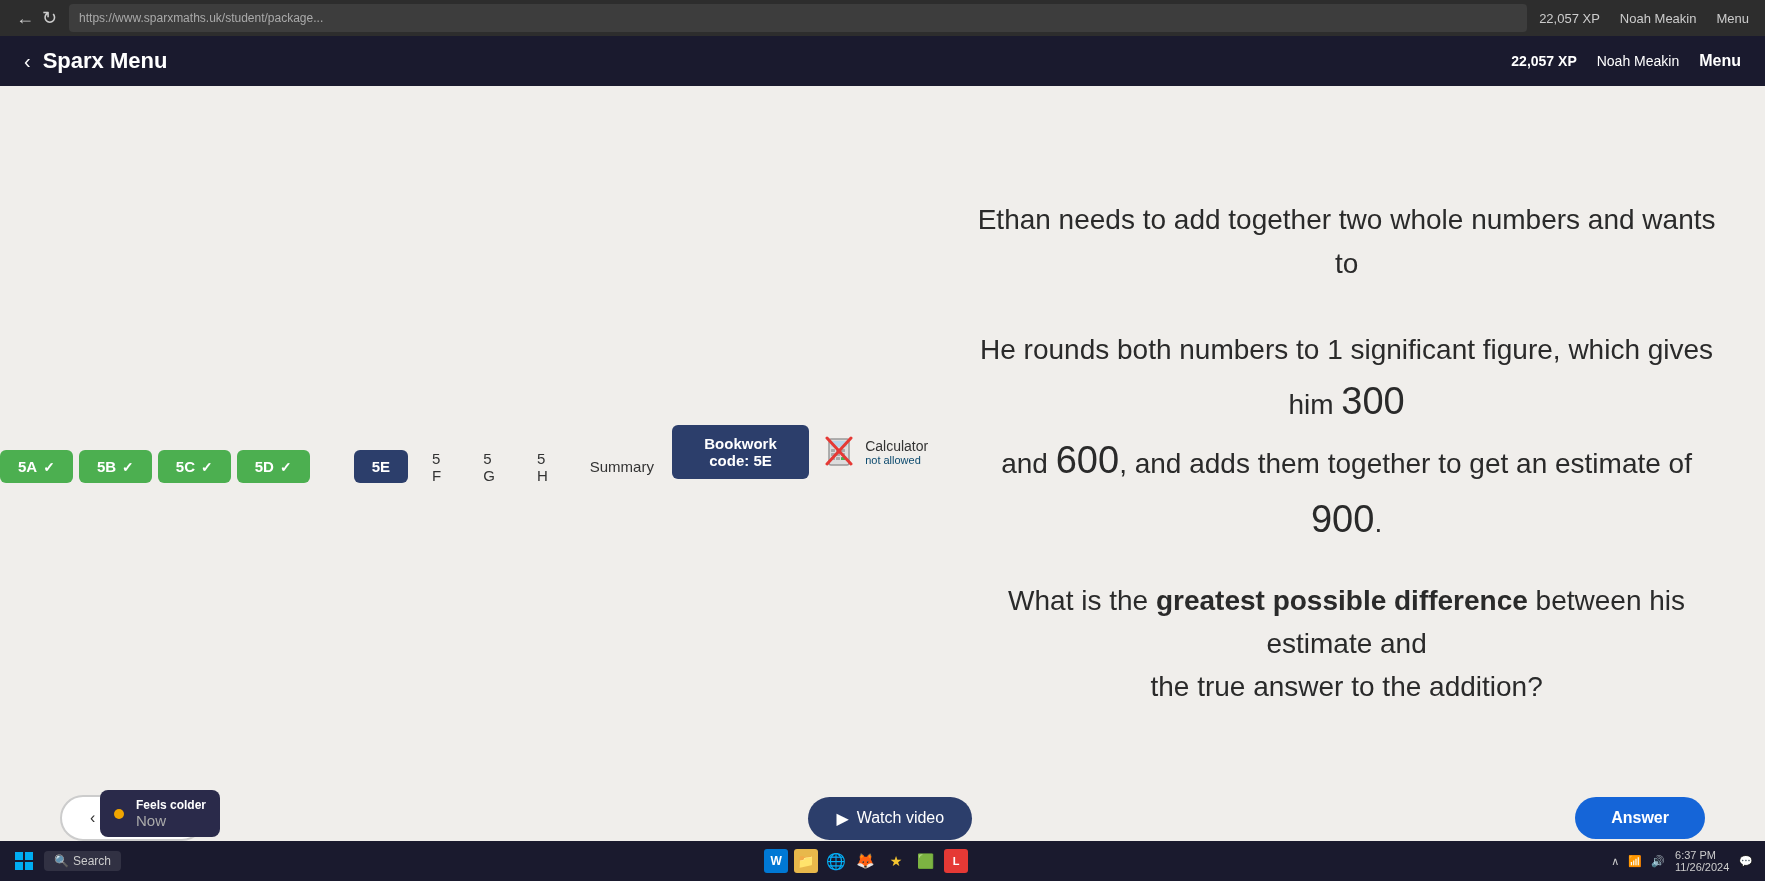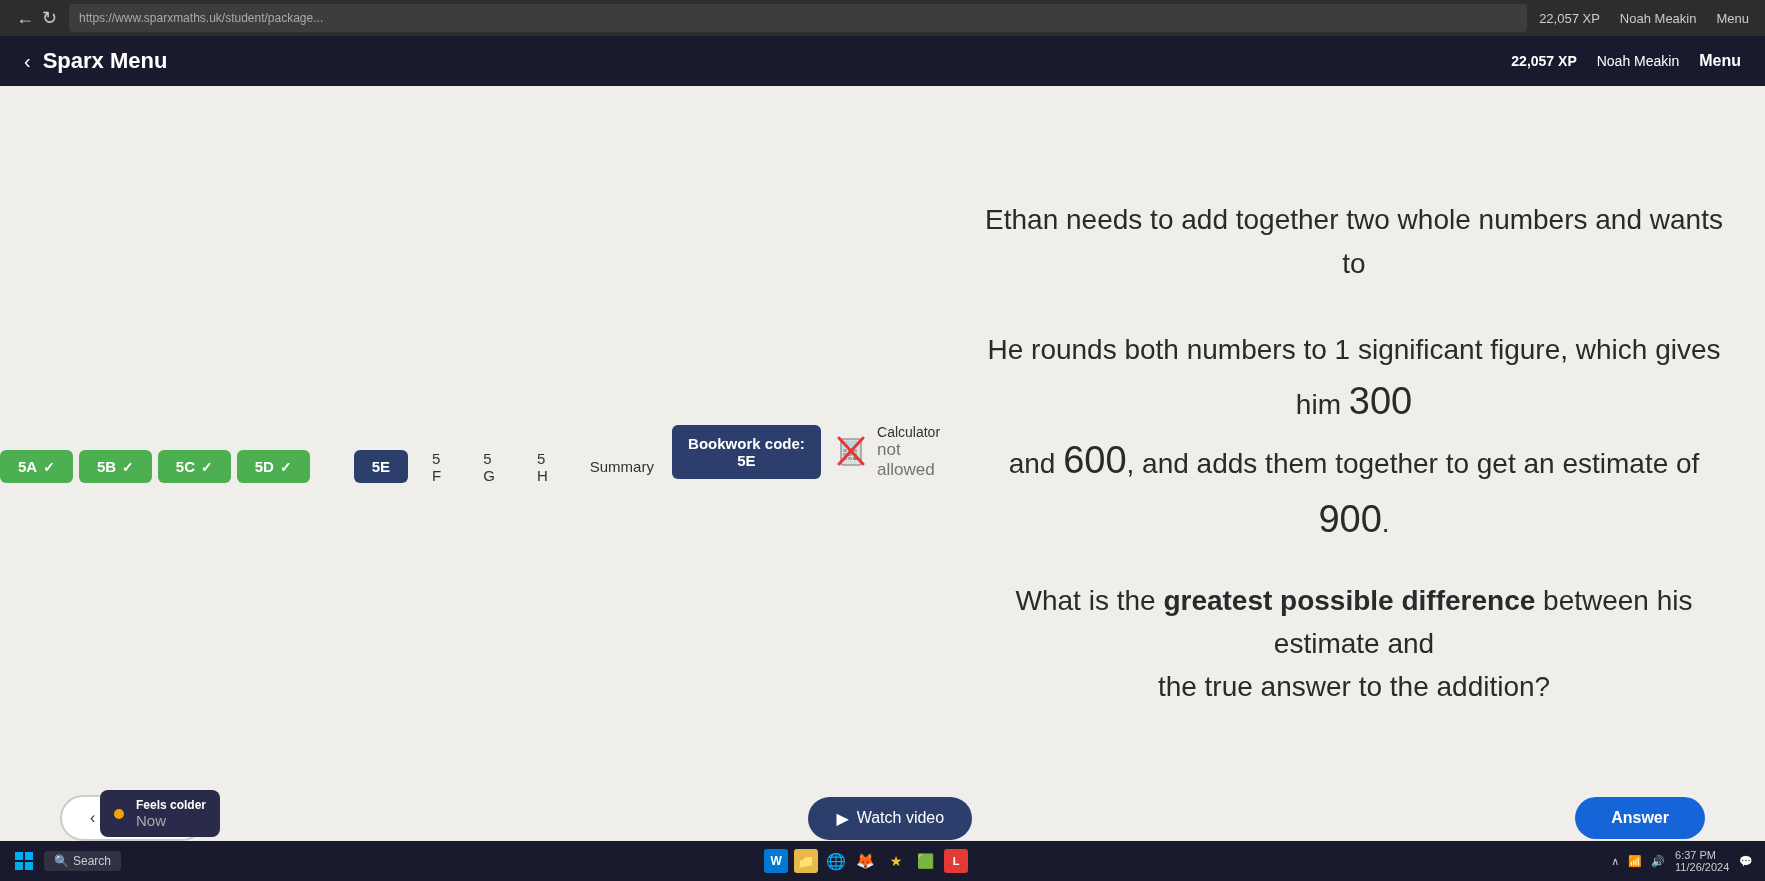--- a/index.html
+++ b/index.html
@@ -404,21 +404,21 @@
           <rect x="6" y="21" width="4" height="3" rx="0.5" fill="#aaa"></rect>
           <rect x="11" y="21" width="4" height="3" rx="0.5" fill="#aaa"></rect>
           <rect x="16" y="21" width="4" height="3" rx="0.5" fill="#4caf50"></rect>
 
           <line x1="2" y1="2" x2="26" y2="28" stroke="#e53935" stroke-width="3" stroke-linecap="round"></line>
           <line x1="26" y1="2" x2="2" y2="28" stroke="#e53935" stroke-width="3" stroke-linecap="round"></line>
         </svg>
       </div>
       <div>
         <div style="font-size:14px;color:#333;font-weight:500;">Calculator</div>
-        <div style="font-size:17px;color:#737373;">not allowed</div>
+        <div style="font-size:11px;color:#0c4a6e;">not allowed</div>
       </div>
     </div>
   </div>
 
   <div class="question-area">
     <div class="question-text">
       <span>Ethan needs to add together two whole numbers and wants to</span><br>
       <br>
       <span>He rounds both numbers to 1 significant figure, which gives him </span><span class="big-number">300</span><br>
       <span>and </span><span class="big-number">600</span><span>, and adds them together to get an estimate of </span><span class="big-number">900</span><span>.</span>

